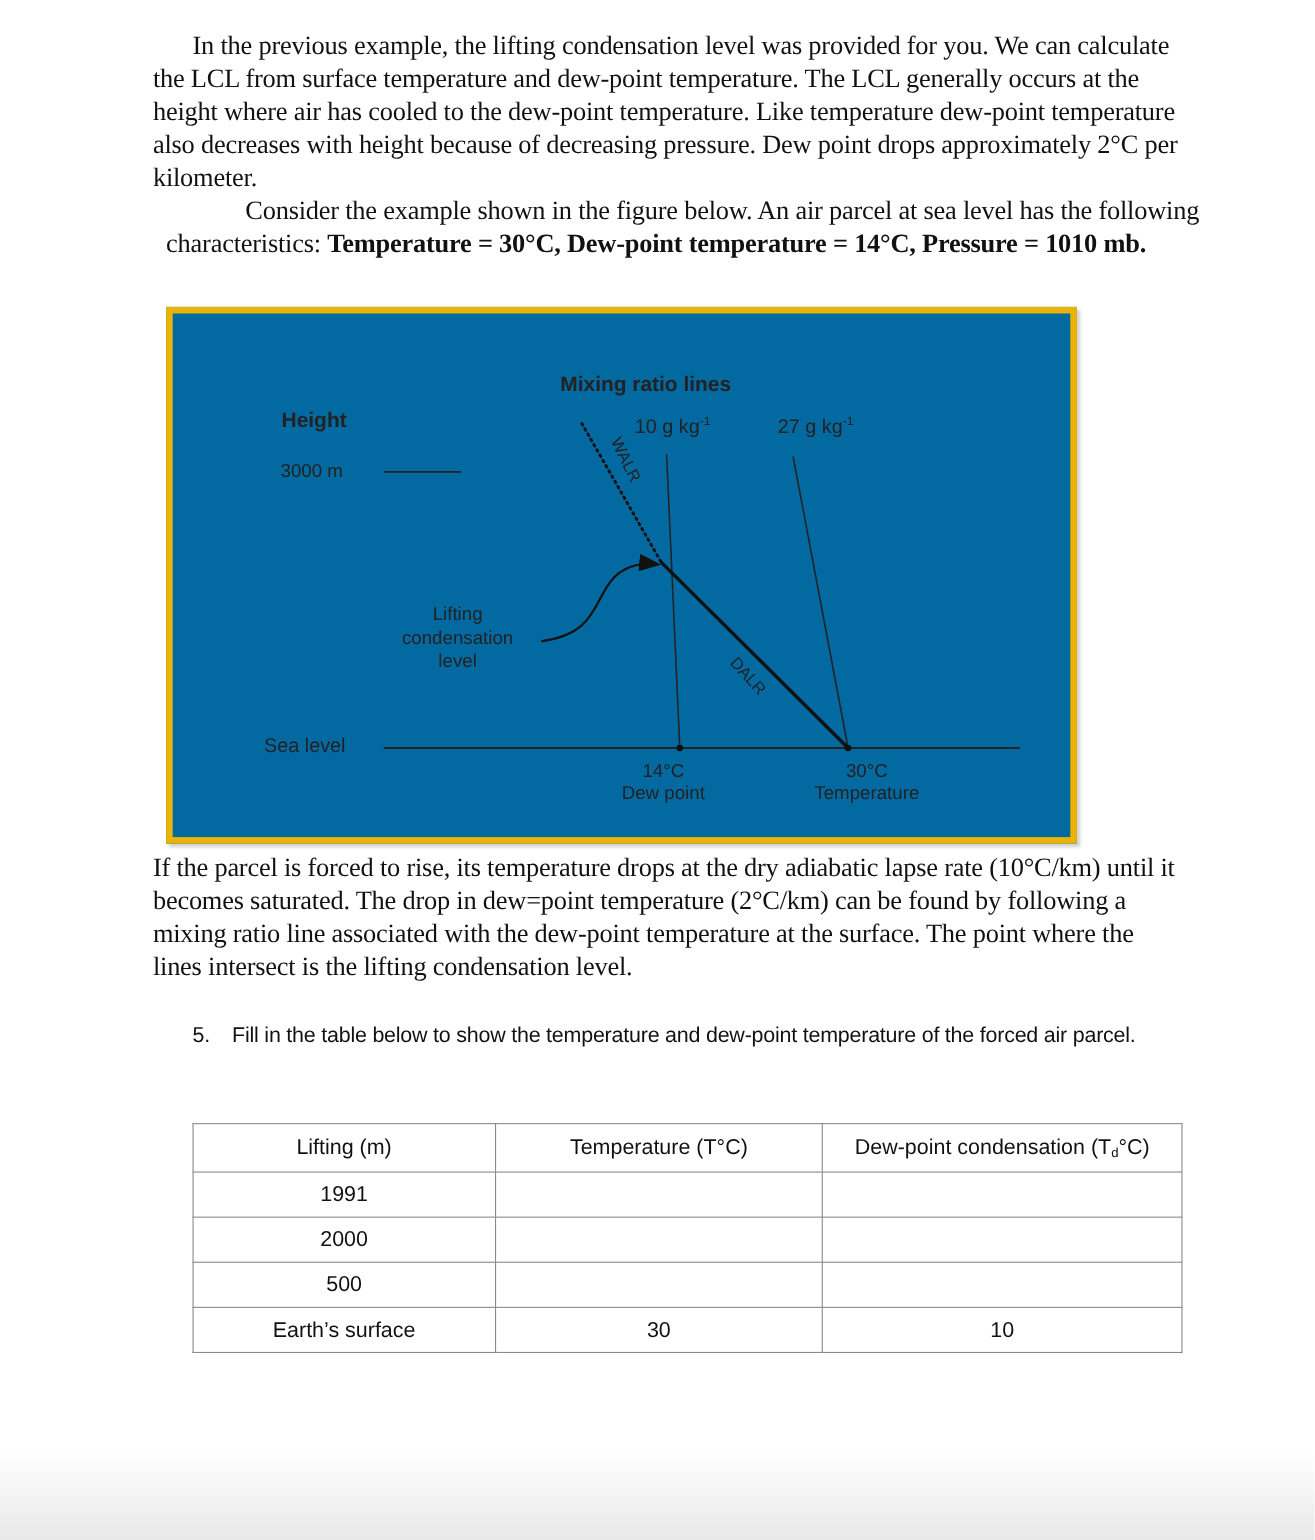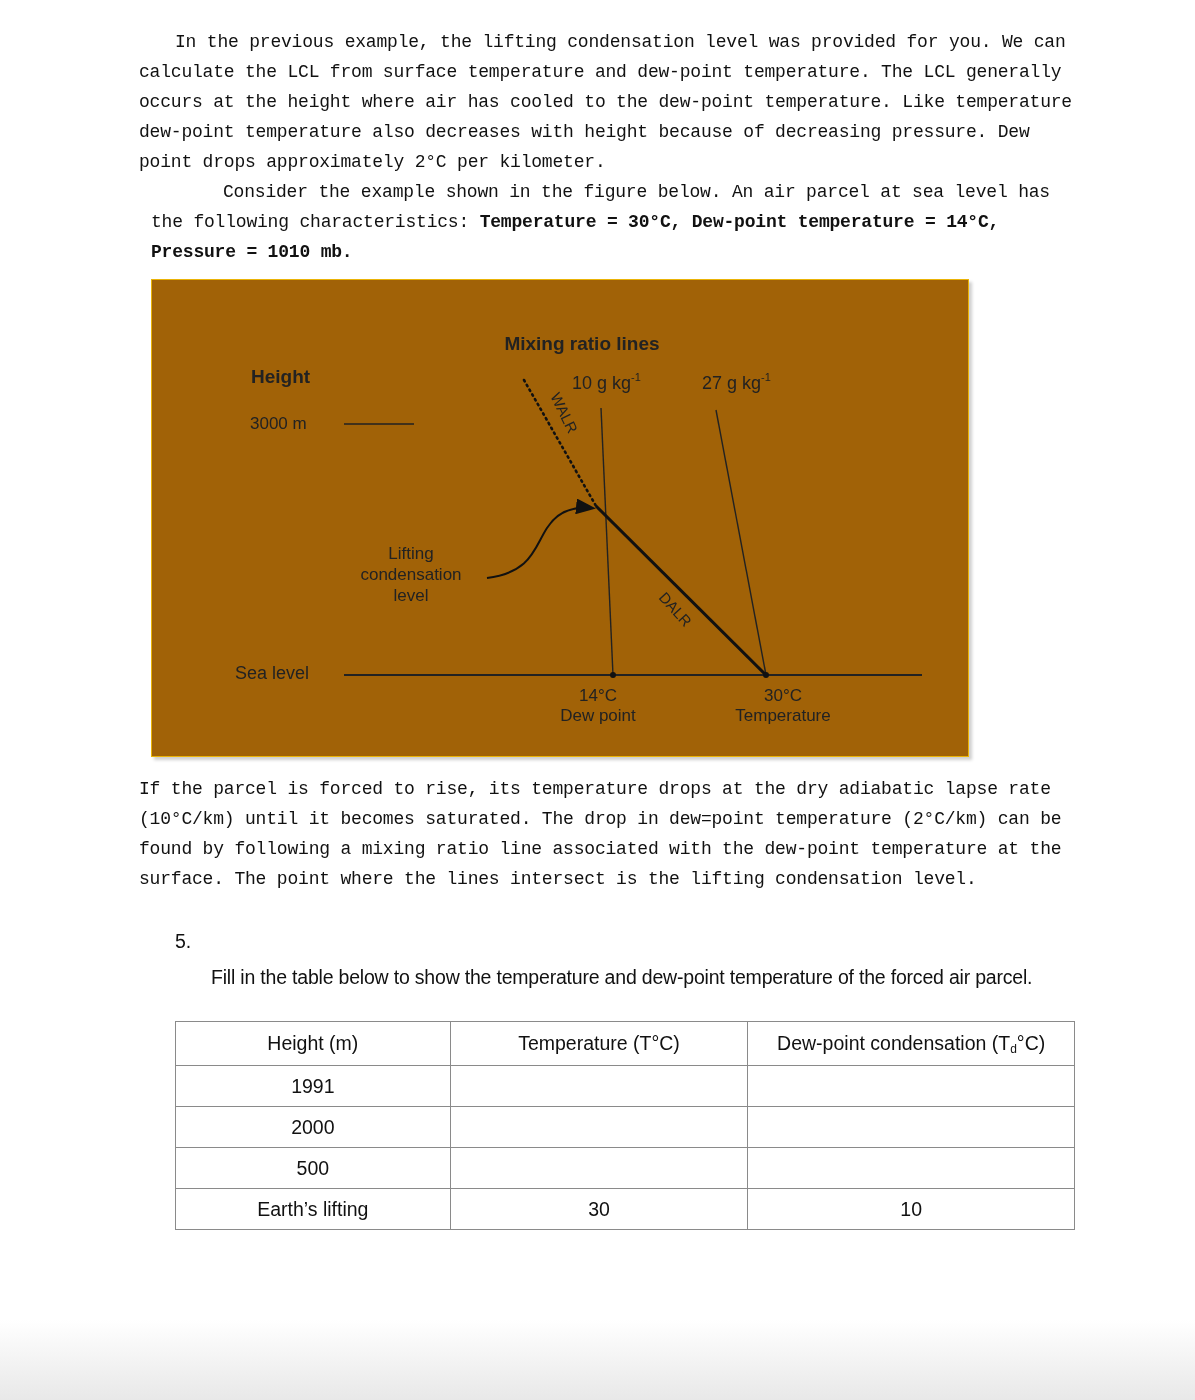--- a/index.html
+++ b/index.html
@@ -3,42 +3,42 @@
 <meta charset="utf-8">
 <style>
   html, body { margin: 0; padding: 0; }
   body {
     width: 1195px; height: 1400px; position: relative; overflow: hidden;
     background: linear-gradient(to bottom, #ffffff 0px, #ffffff 1320px, #e8e8e8 1400px);
     font-family: "Liberation Sans", sans-serif; color: #111;
   }
   .para {
     position: absolute; left: 139px; width: 940px;
-    font-family: Liberation Mono, monospace; font-size: 18px; line-height: 30px;
+    font-family: Liberation Serif, serif; font-size: 24px; line-height: 30px;
     color: #111; letter-spacing: -0.2px;
   }
   .para .indent1 { display: inline-block; width: 36px; }
   .para .indent2 { display: inline-block; width: 72px; }
   .para b { font-weight: bold; }
 
   .figure {
     position: absolute; left: 151px; top: 279px; width: 816px; height: 476px;
-    border: 1px solid #eab308; background: #a16207;
+    border: 6px solid #eab308; background: #0369a1;
     box-shadow: 3px 3px 3px #cfcfcf;
     text-align: center;
   }
   .figure svg { position: absolute; left: 0; top: 0; }
   .fig-text { font-family: "Liberation Sans", sans-serif; fill: #222; }
 
   .question {
     position: absolute; left: 175px; top: 926px; width: 880px;
     font-size: 19.5px; line-height: 30px; color: #111; letter-spacing: -0.2px;
   }
   .question .num { position: absolute; left: 0; top: 0; }
-  .question .txt { margin-left: 36px; display: block; margin-top: 36px; }
+  .question .txt { margin-left: 36px; display: block; }
 
   table.data {
     position: absolute; left: 175px; top: 1021px; width: 900px;
     border-collapse: collapse; font-size: 19.5px; color: #111;
   }
   table.data td, table.data th {
     border: 1px solid #8a8a8a; height: 40px; padding: 0 6px;
     text-align: center; font-weight: normal; vertical-align: middle;
   }
   table.data th { height: 43px; }
@@ -110,38 +110,38 @@
 </div>
 
 <table class="data">
   <colgroup>
       <col class="c1">
       <col class="c2">
       <col class="c3">
     </colgroup>
   <tbody>
       <tr>
-    <th>Height (m)</th>
+    <th>Lifting (m)</th>
     <th>Temperature (T°C)</th>
     <th><span>Dew-point condensation (T</span><sub>d</sub><span>°C)</span></th>
   </tr>
   <tr>
     <td>1991</td>
     <td></td>
     <td></td>
   </tr>
   <tr>
     <td>2000</td>
     <td></td>
     <td></td>
   </tr>
   <tr>
     <td>500</td>
     <td></td>
     <td></td>
   </tr>
   <tr>
-    <td>Earth’s lifting</td>
+    <td>Earth’s surface</td>
     <td>30</td>
     <td>10</td>
   </tr>
 </tbody>
   </table>
 
 </body></html>

